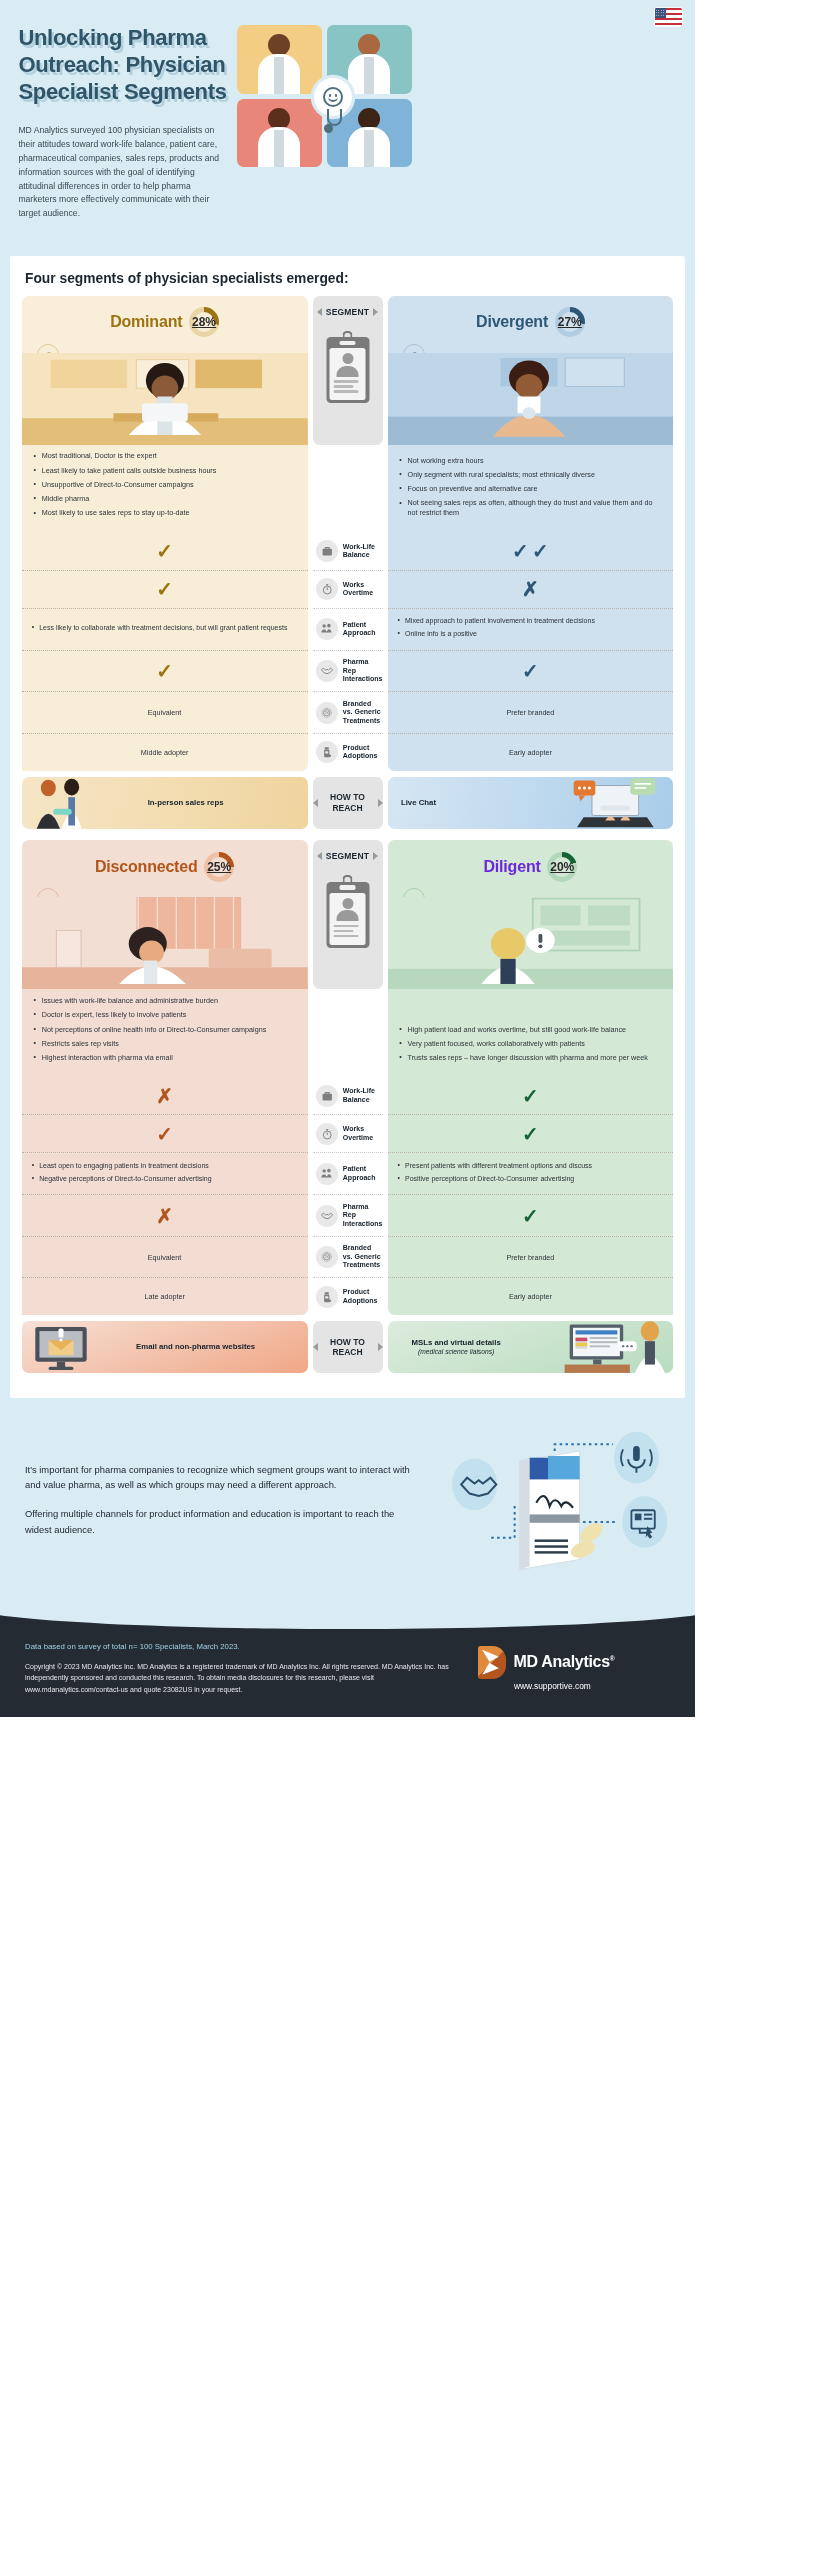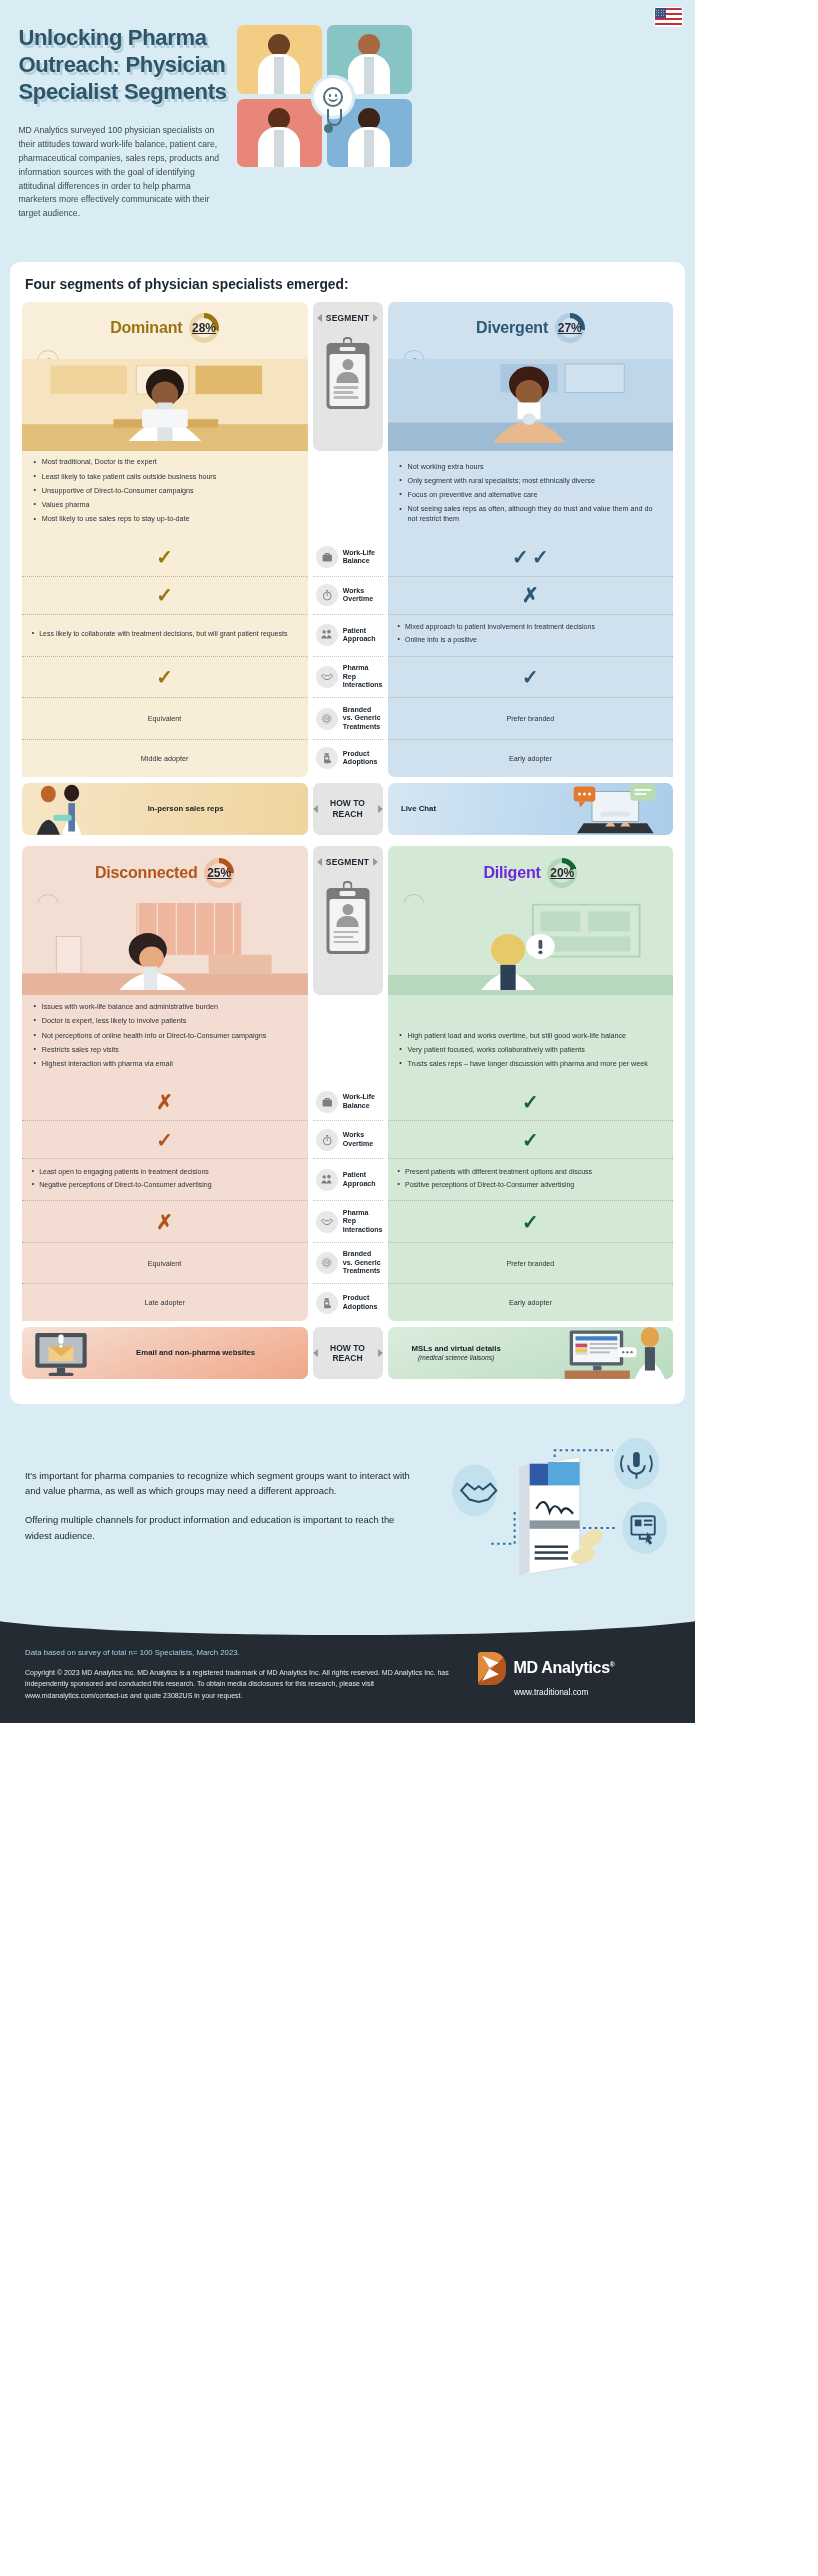--- a/index.html
+++ b/index.html
@@ -127,23 +127,23 @@
     border-radius: 0 0 11.7px 11.7px;
   }
   .steth-bell {
     position: absolute; left: 87px; top: 99px;
     width: 9.2px; height: 9.2px; border-radius: 50%;
     background: #4f6f7f;
   }
 
   
   .card {
-    margin: 22px 10px 0 10px;
+    margin: 16px 10px 0 10px;
     background: #ffffff;
-    border-radius: 10px;
+    border-radius: 2px;
     padding: 15px 11.7px 13.4px 11.7px;
   }
   .card-title {
     font-size: 13.8px;
     font-weight: bold;
     color: #1c2630;
     margin-bottom: 10px;
     margin-left: 3.3px;
   }
 
@@ -460,21 +460,21 @@
           </div>
         </div>
       </div>
 
       <div class="grid3">
         <div class="panel-bullets" style="background:#f8eed8">
           <ul>
             <li>Most traditional, Doctor is the expert</li>
             <li>Least likely to take patient calls outside business hours</li>
             <li>Unsupportive of Direct-to-Consumer campaigns</li>
-            <li>Values pharma</li>
+            <li>Middle pharma</li>
             <li>Most likely to use sales reps to stay up-to-date</li>
           </ul>
         </div>
         <div style="background:#e4e4e4;border-radius:0 0 6.7px 6.7px;margin-top:-0.8px;height:0.8px;visibility:hidden"></div>
         <div class="panel-bullets" style="background:#cfe0ef;display:flex;align-items:flex-end">
           <ul>
             <li>Not working extra hours</li>
             <li>Only segment with rural specialists; most ethnically diverse</li>
             <li>Focus on preventive and alternative care</li>
             <li>Not seeing sales reps as often, although they do trust and value them and do not restrict them</li>
@@ -951,18 +951,18 @@
     <div class="footer-right">
       <div class="brand-row">
         <div class="brand-mark">
           <div class="leaf"></div>
             <div class="swoosh"></div>
         </div>
         <div class="brand-name">
           <span>MD Analytics</span><sup>®</sup>
         </div>
       </div>
-      <div class="brand-url">www.traditional.com</div>
+      <div class="brand-url">www.supportive.com</div>
     </div>
   </div>
 
 </div>
 
 
 </body></html>

